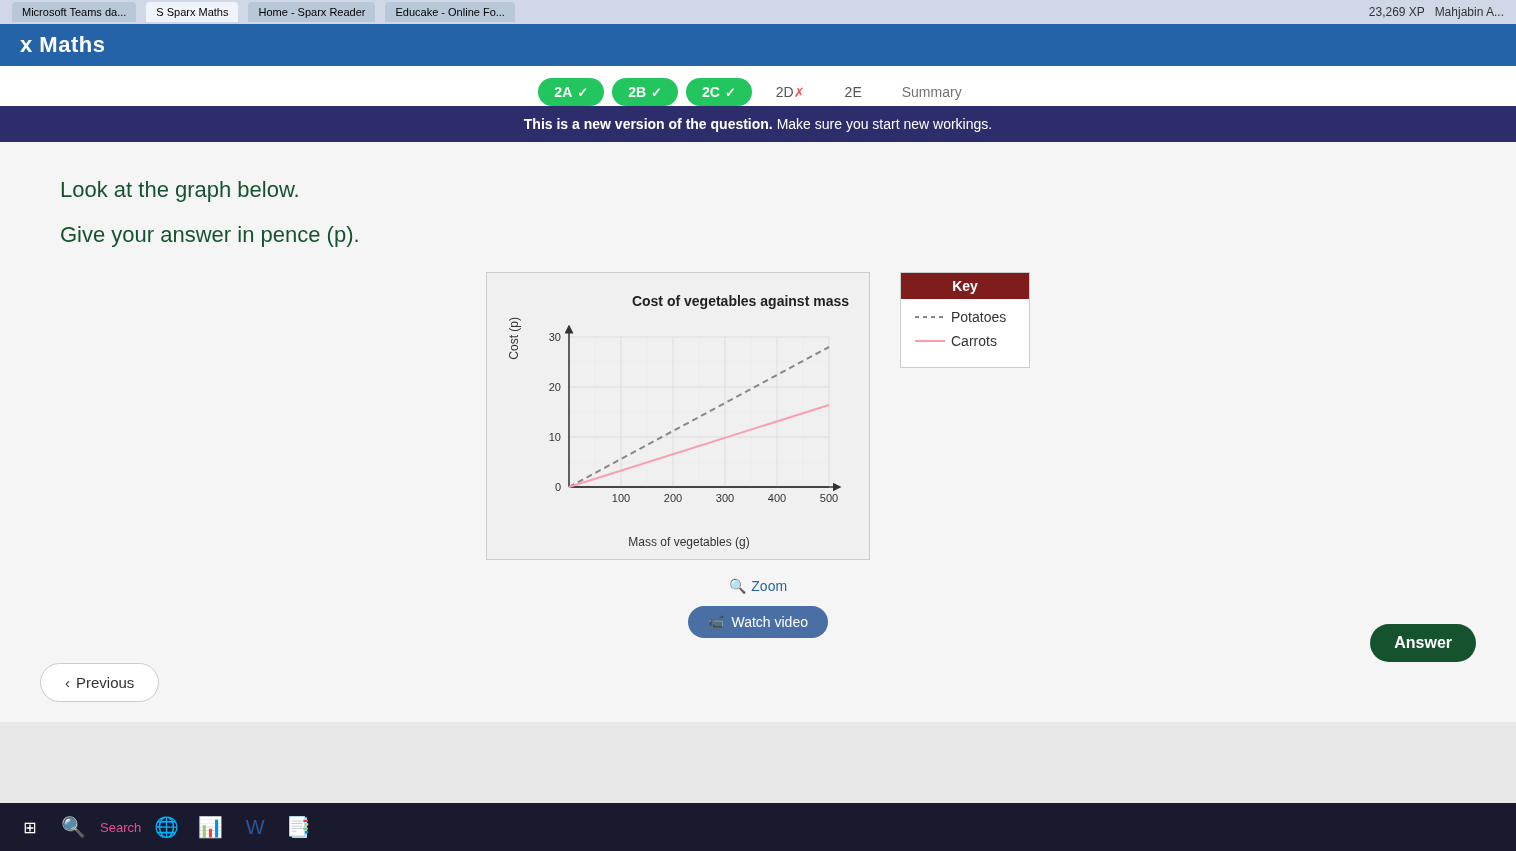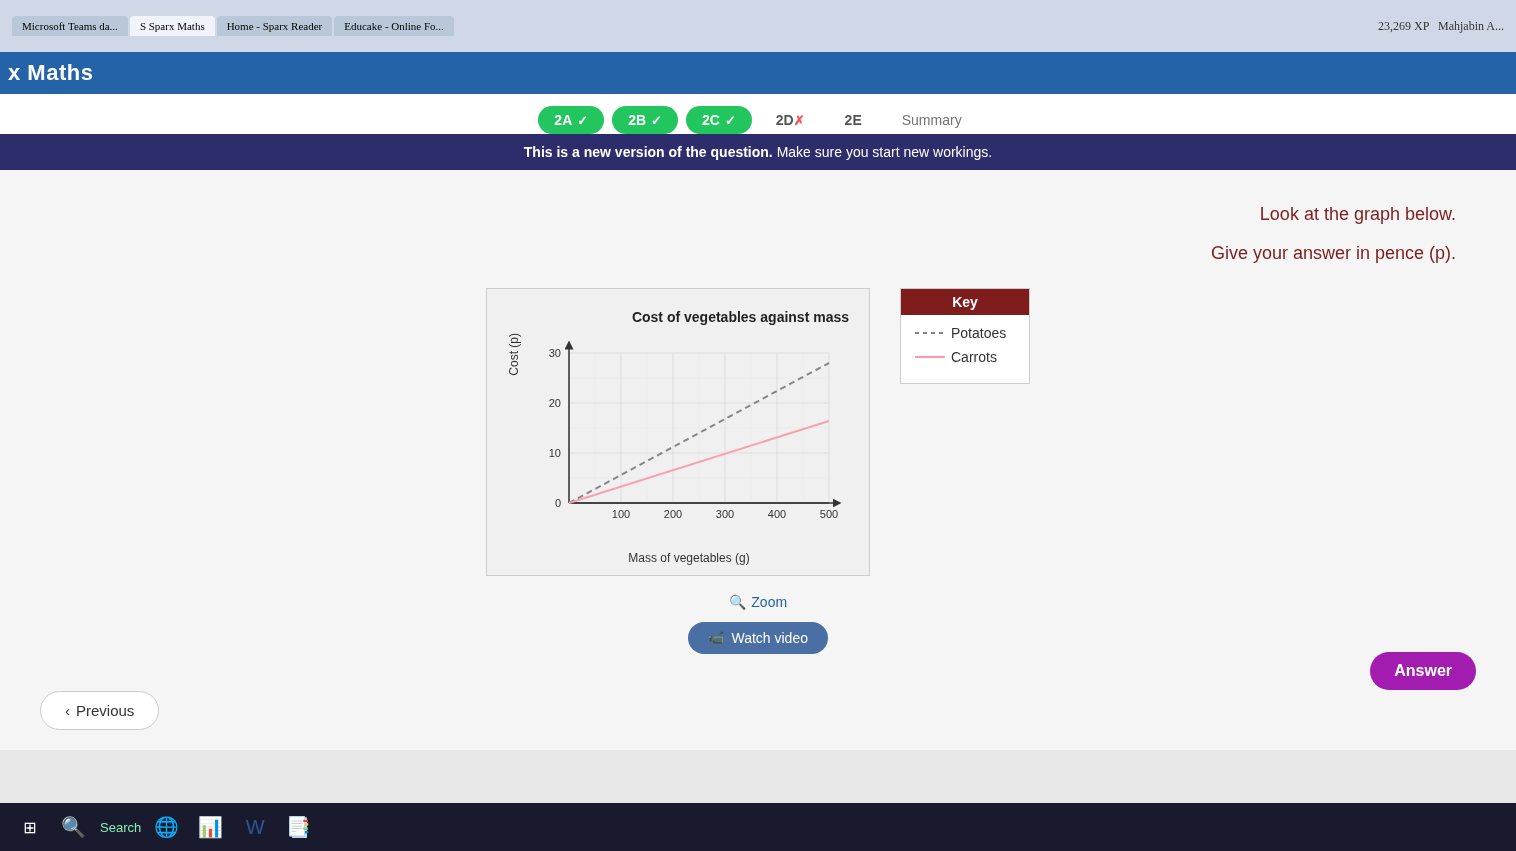--- a/index.html
+++ b/index.html
@@ -1,47 +1,46 @@
 <!DOCTYPE html>
 <html><head>
   <meta charset="utf-8">
   <style>
     * { box-sizing: border-box; margin: 0; padding: 0; }
     body { font-family: Arial, sans-serif; background: #e8e8e8; width: 1516px; min-height: 851px; overflow-x: hidden; }
 
     
     .browser-bar {
       background: #d0d8e8;
-      height: 52px;
+      height: 24px;
       display: flex;
       align-items: center;
       padding: 0 12px;
-      gap: 2px;
+      gap: 10px;
       font-size: 12px;
-      font-family: Liberation Serif, serif;
     }
     .browser-tab {
       background: #b8c8d8;
       border-radius: 4px 4px 0 0;
       padding: 4px 10px;
       font-size: 11px;
       white-space: nowrap;
     }
     .browser-tab.active { background: #f0f4fa; }
     .xp-badge {
       margin-left: auto;
       font-size: 12px;
       color: #333;
     }
 
     
     .app-header {
       background: #2563a8;
       color: white;
-      padding: 8px 8px;
+      padding: 8px 20px;
       font-size: 22px;
       font-weight: bold;
       letter-spacing: 0.5px;
     }
 
     
     .tab-bar {
       background: white;
       display: flex;
       align-items: flex-start;
@@ -54,21 +53,21 @@
       border-radius: 20px;
       padding: 6px 16px;
       font-size: 14px;
       font-weight: bold;
       color: white;
       display: flex;
       align-items: center;
       gap: 5px;
     }
     .tab-pill.green { background: #22c55e; }
-    .tab-pill.inactive { background: transparent; color: #555; font-weight: bold; display: flex; align-items: center; gap: 0; }
+    .tab-pill.inactive { background: transparent; color: #555; font-weight: normal; display: flex; align-items: center; gap: 0; }
     .tab-pill.summary { background: transparent; color: #737373; font-weight: normal; }
     .check-icon { font-size: 13px; }
     .x-icon { color: #e55; font-size: 13px; }
 
     
     .banner {
       background: #2d2d6b;
       color: white;
       text-align: center;
       padding: 10px;
@@ -78,23 +77,23 @@
 
     
     .main-content {
       background: #f5f5f5;
       padding: 30px 60px 20px 60px;
       min-height: 580px;
       position: relative;
     }
 
     .question-text {
-      text-align: right;
-      font-size: 18px;
-      color: #7f1d1d;
+      text-align: left;
+      font-size: 22px;
+      color: #14532d;
       margin-bottom: 10px;
       line-height: 1.6;
     }
 
     
     .graph-section {
       display: flex;
       justify-content: center;
       align-items: flex-start;
       gap: 30px;
@@ -190,21 +189,21 @@
       cursor: pointer;
       display: flex;
       align-items: center;
       gap: 6px;
     }
 
     .answer-btn {
       position: absolute;
       right: 40px;
       bottom: 60px;
-      background: #a21caf;
+      background: #14532d;
       color: white;
       border: none;
       border-radius: 20px;
       padding: 10px 24px;
       font-size: 16px;
       font-weight: bold;
       cursor: pointer;
     }
 
     .previous-btn {
@@ -407,18 +406,18 @@
   <button class="previous-btn">
     <span>‹</span>
     <span>Previous</span>
   </button>
 
 </div>
 
 <div class="taskbar">
   <div class="taskbar-item" style="color:white; font-size:16px;">⊞</div>
   <div class="taskbar-item" style="color:white;">🔍</div>
-  <span style="color:#86efac; font-size:13px;">Search</span>
+  <span style="color:#ec4899; font-size:13px;">Search</span>
   <div class="taskbar-item" style="font-size:20px;">🌐</div>
   <div class="taskbar-item" style="font-size:20px; color:#1d6f42;">📊</div>
   <div class="taskbar-item" style="font-size:20px; color:#2b579a;">W</div>
   <div class="taskbar-item" style="font-size:20px; color:#d04c1e;">📑</div>
 </div>
 
 </body></html>

